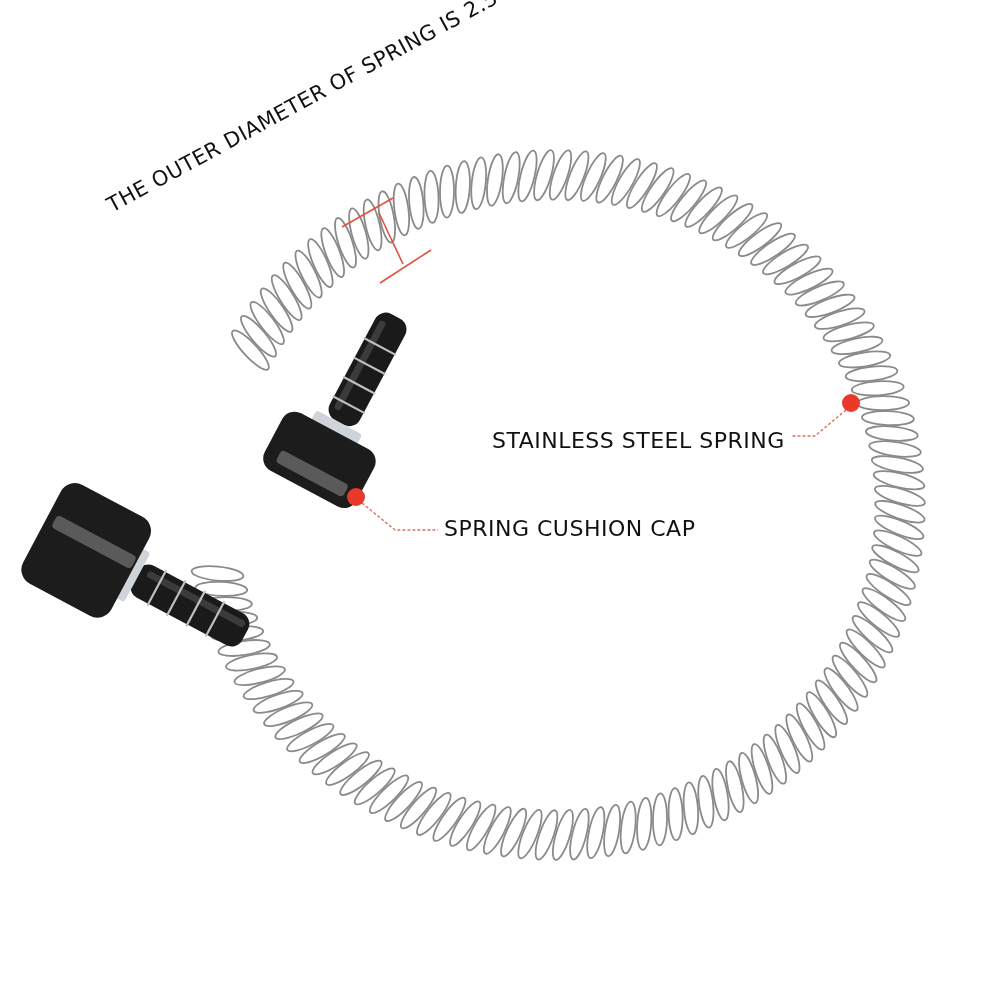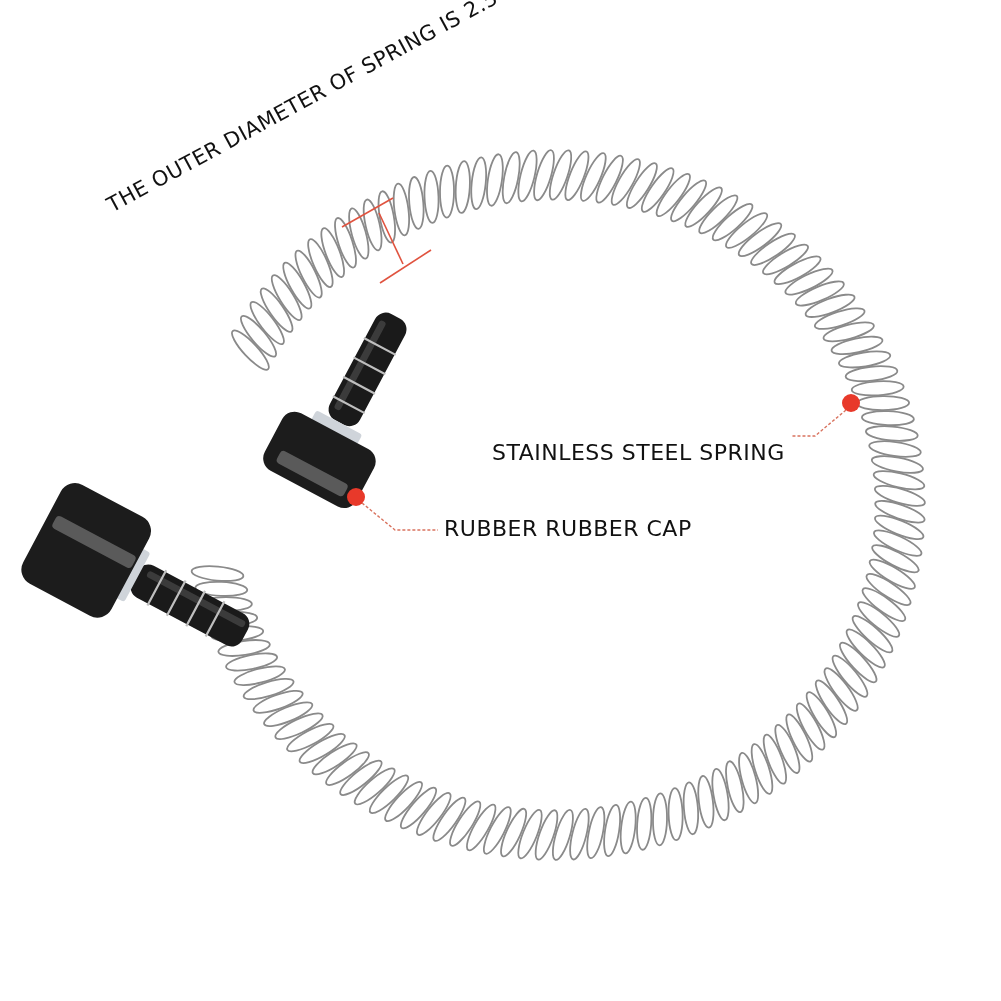--- a/index.html
+++ b/index.html
@@ -1,20 +1,20 @@
 <!DOCTYPE html>
 <html><head>
 <meta charset="utf-8">
 <style>
   html,body{margin:0;padding:0;background:#ffffff;}
   body{width:1001px;height:1001px;position:relative;overflow:hidden;font-family:"Liberation Sans","DejaVu Sans",sans-serif;}
   #scene{position:absolute;left:0;top:0;width:1001px;height:1001px;}
   .label{position:absolute;color:#111111;font-size:22px;letter-spacing:0.5px;white-space:nowrap;font-family:"DejaVu Sans","Liberation Sans",sans-serif;}
   #diam-label{left:103px;top:196px;transform-origin:0 0;transform:rotate(-28.5deg);font-size:21px;}
-  #spring-label{left:492px;top:440px;}
+  #spring-label{left:492px;top:428px;}
   #cap-label{left:444px;top:516px;}
 </style>
 </head>
 <body>
 
 <svg id="scene" viewBox="0 0 1001 1001" xmlns="http://www.w3.org/2000/svg">
   <g id="spring-coils">
       <ellipse cx="250.4" cy="350.1" rx="7" ry="26" fill="none" stroke="#8a8a8a" stroke-width="1.8" transform="rotate(-42.9 250.4 350.1)"></ellipse>
       <ellipse cx="258.5" cy="336.3" rx="7" ry="26" fill="none" stroke="#8a8a8a" stroke-width="1.8" transform="rotate(-40.1 258.5 336.3)"></ellipse>
       <ellipse cx="267.2" cy="323.0" rx="7" ry="26" fill="none" stroke="#8a8a8a" stroke-width="1.8" transform="rotate(-37.3 267.2 323.0)"></ellipse>
@@ -164,13 +164,13 @@
       <rect x="-52" y="-18" width="90" height="14" rx="4" fill="#6a6a6a" opacity="0.8"></rect>
     </g>
   </g>
 
   <circle cx="851" cy="403" r="9" fill="#e8392a"></circle>
   <polyline points="846,410 815,436 792,436" stroke="#d9735f" stroke-width="1.4" stroke-dasharray="3,2" fill="none"></polyline>
 </svg>
 
 <div id="diam-label" class="label">THE OUTER DIAMETER OF SPRING IS 2.5CM</div>
 <div id="spring-label" class="label">STAINLESS STEEL SPRING</div>
-<div id="cap-label" class="label">RUBBER RUBBER CAP</div>
+<div id="cap-label" class="label">SPRING CUSHION CAP</div>
 
 </body></html>

